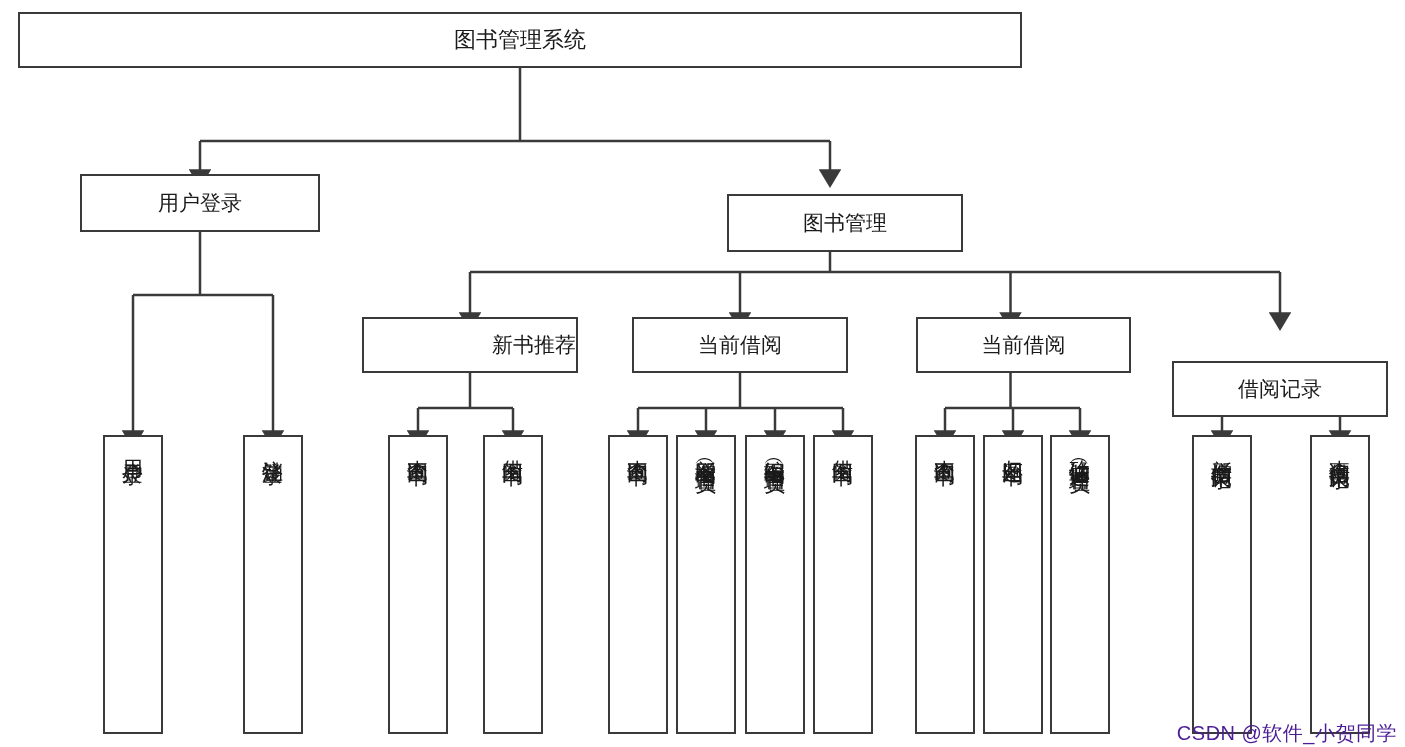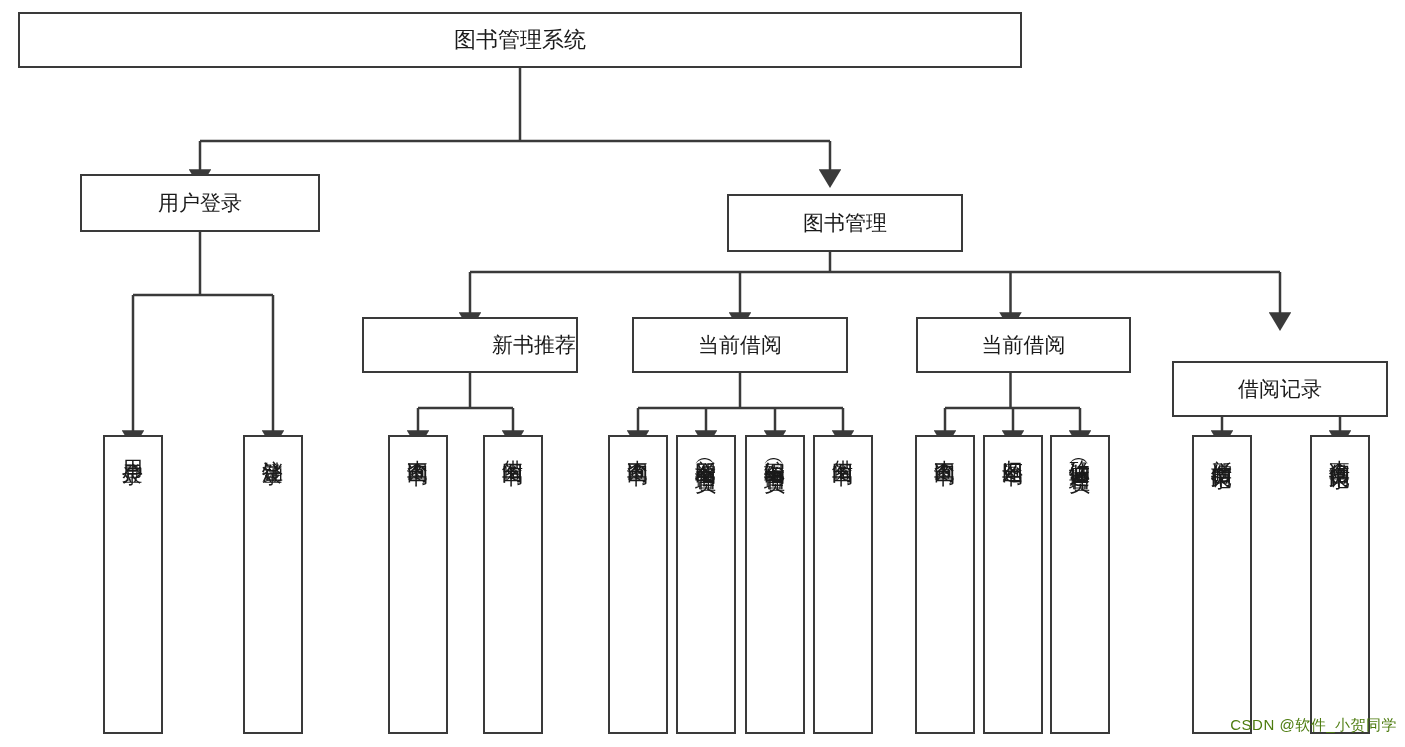--- a/index.html
+++ b/index.html
@@ -53,23 +53,23 @@
     writing-mode: vertical-rl;
     text-orientation: upright;
     font-size: 21px;
     letter-spacing: 2px;
     line-height: 1;
   }
   .node.root .label { font-size: 22px; }
   .watermark {
     position: absolute;
     right: 8px;
-    bottom: 12px;
-    font-size: 15px;
-    color: #4d7c0f;
+    bottom: 0;
+    font-size: 20px;
+    color: #4c1d95;
     letter-spacing: 0.5px;
     white-space: nowrap;
   }
 </style>
 </head>
 <body>
 
 <div id="canvas">
   <svg class="edges" id="edge-layer" viewBox="0 0 1405 747" xmlns="http://www.w3.org/2000/svg">
     <defs>

